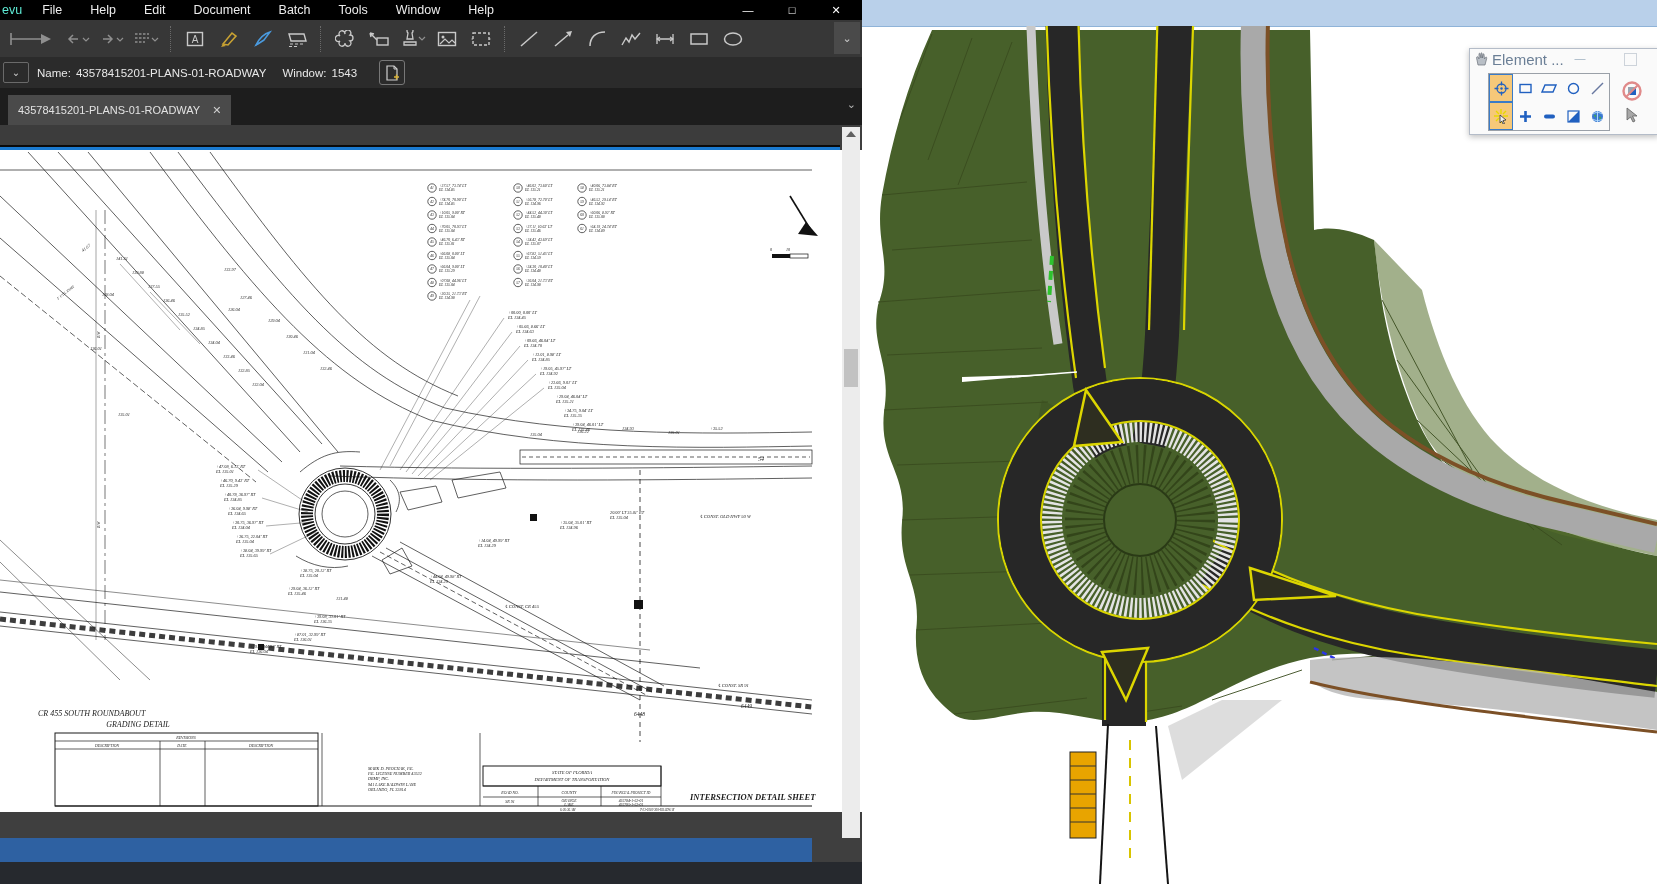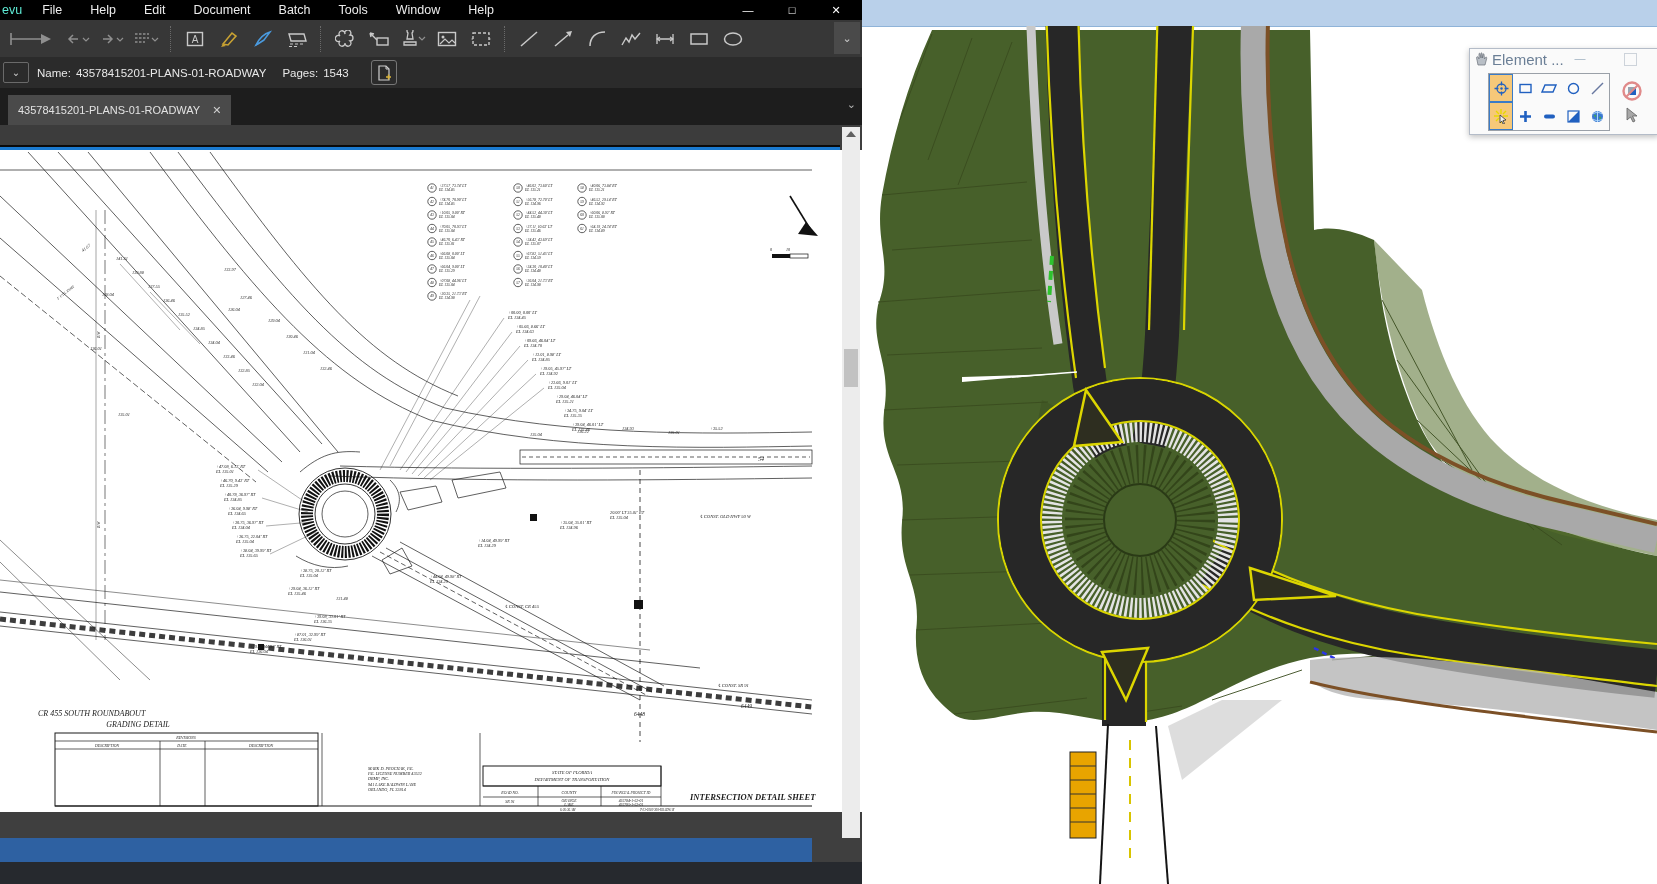--- a/index.html
+++ b/index.html
@@ -197,21 +197,21 @@
             <ellipse cx="11" cy="9" rx="8.5" ry="6" fill="none" stroke="#c9c9c9" stroke-width="1.5"></ellipse>
           </svg>
         </span>
       </div>
     <div id="tb-more">⌄</div>
 
     <div id="docbar">
       <span id="doc-dd">⌄</span>
       <span class="doclabel">Name:</span>
       <span class="docval">43578415201-PLANS-01-ROADWAY</span>
-      <span class="doclabel">Pages:</span>
+      <span class="doclabel">Window:</span>
       <span class="docval">1543</span>
       <span id="page-add">
         <svg width="14" height="16" viewBox="0 0 14 16">
             <path d="M2,1 h7 l3,3 v11 h-10 z" fill="none" stroke="#cfcfcf" stroke-width="1.2"></path>
             <path d="M9,1 v3 h3" fill="none" stroke="#cfcfcf"></path>
             <path d="M9,12 h5 M11.5,9.5 v5" stroke="#d8b23a" stroke-width="1.4"></path>
           </svg>
       </span>
     </div>
 

